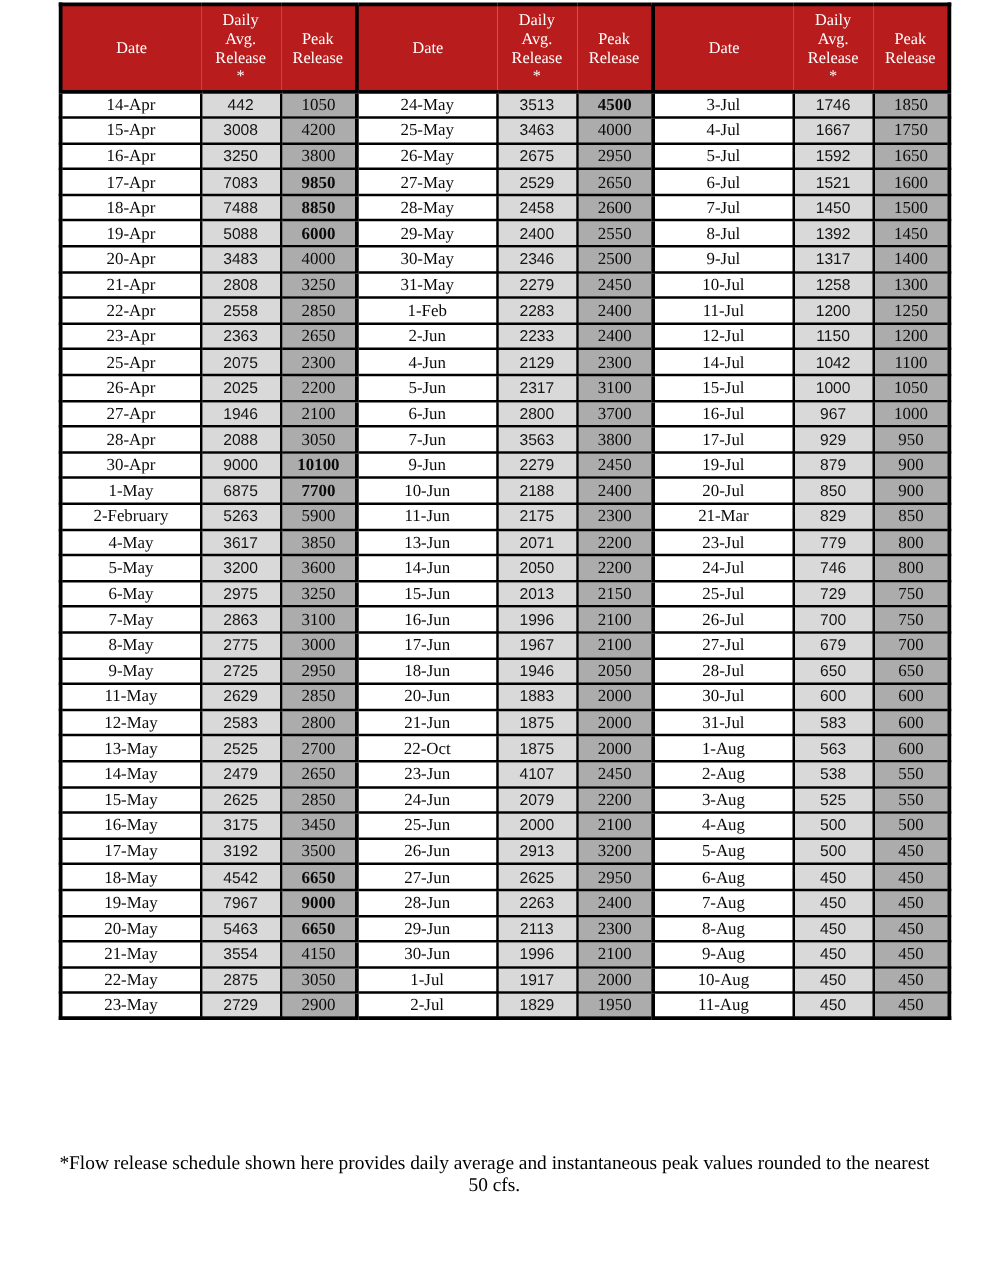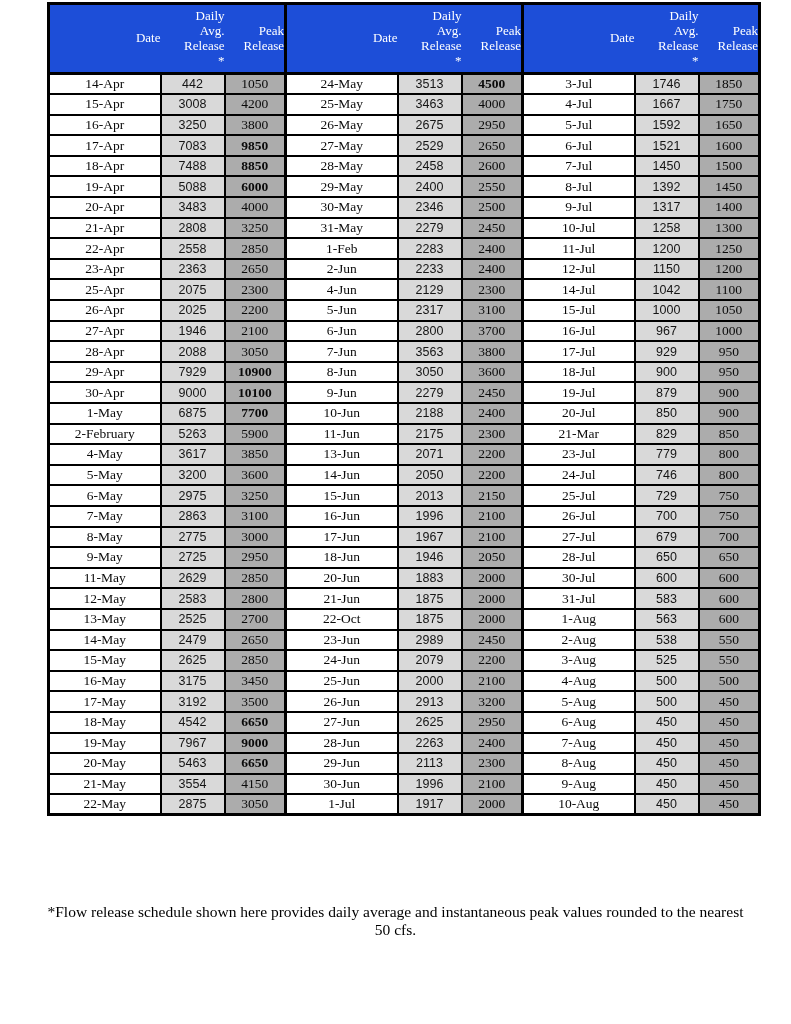--- a/index.html
+++ b/index.html
@@ -18,27 +18,27 @@
     width: 711px;
     border-collapse: collapse;
     table-layout: fixed;
     border: 3px solid #000;
   }
   col.c-date { width: 112px; }
   col.c-avg  { width: 64px; }
   col.c-peak { width: 61px; }
 
   thead th {
-    background: #1d4ed8;
+    background: #b91c1c;
     color: #ffffff;
     font-weight: normal;
     font-family: "Liberation Serif", serif;
     font-size: 13px;
     line-height: 1.17;
-    text-align: right;
+    text-align: center;
     vertical-align: middle;
     height: 64px;
     padding: 1px 0 2px 0;
     border: 0;
     border-bottom: 3px solid #000;
     white-space: pre-line;
   }
   tbody tr { height: 20.6px; padding-left: 16px; }
   tbody td {
     border: 2px solid #000;
@@ -64,21 +64,21 @@
     background: #ACACAC;
     font-family: "Liberation Serif", serif;
     font-size: 13.5px;
     color: #0a0a0a;
   }
   td.peak.bold { font-weight: bold; }
   .gstart { border-left: 3px solid #000 !important; }
 
   .footnote {
     position: absolute;
-    top: 903px;
+    top: 922px;
     left: 40px;
     width: 711px;
     text-align: center;
     font-family: "Liberation Serif", serif;
     font-size: 15.5px;
     color: #000;
   }
 </style>
 </head>
 <body>
@@ -270,31 +270,20 @@
           <td class="avg">2088</td>
           <td class="peak">3050</td>
           <td class="date gstart">7-Jun</td>
           <td class="avg">3563</td>
           <td class="peak">3800</td>
           <td class="date gstart">17-Jul</td>
           <td class="avg">929</td>
           <td class="peak">950</td>
         </tr>
         <tr>
-          <td class="date">29-Apr</td>
-          <td class="avg">7929</td>
-          <td class="peak bold">10900</td>
-          <td class="date gstart">8-Jun</td>
-          <td class="avg">3050</td>
-          <td class="peak">3600</td>
-          <td class="date gstart">18-Jul</td>
-          <td class="avg">900</td>
-          <td class="peak">950</td>
-        </tr>
-        <tr>
           <td class="date">30-Apr</td>
           <td class="avg">9000</td>
           <td class="peak bold">10100</td>
           <td class="date gstart">9-Jun</td>
           <td class="avg">2279</td>
           <td class="peak">2450</td>
           <td class="date gstart">19-Jul</td>
           <td class="avg">879</td>
           <td class="peak">900</td>
         </tr>
@@ -417,21 +406,21 @@
           <td class="peak">2000</td>
           <td class="date gstart">1-Aug</td>
           <td class="avg">563</td>
           <td class="peak">600</td>
         </tr>
         <tr>
           <td class="date">14-May</td>
           <td class="avg">2479</td>
           <td class="peak">2650</td>
           <td class="date gstart">23-Jun</td>
-          <td class="avg">2989</td>
+          <td class="avg">4107</td>
           <td class="peak">2450</td>
           <td class="date gstart">2-Aug</td>
           <td class="avg">538</td>
           <td class="peak">550</td>
         </tr>
         <tr>
           <td class="date">15-May</td>
           <td class="avg">2625</td>
           <td class="peak">2850</td>
           <td class="date gstart">24-Jun</td>
@@ -511,16 +500,27 @@
           <td class="date">22-May</td>
           <td class="avg">2875</td>
           <td class="peak">3050</td>
           <td class="date gstart">1-Jul</td>
           <td class="avg">1917</td>
           <td class="peak">2000</td>
           <td class="date gstart">10-Aug</td>
           <td class="avg">450</td>
           <td class="peak">450</td>
         </tr>
+        <tr>
+          <td class="date">23-May</td>
+          <td class="avg">2729</td>
+          <td class="peak">2900</td>
+          <td class="date gstart">2-Jul</td>
+          <td class="avg">1829</td>
+          <td class="peak">1950</td>
+          <td class="date gstart">11-Aug</td>
+          <td class="avg">450</td>
+          <td class="peak">450</td>
+        </tr>
       </tbody>
   </table>
   <div class="footnote">*Flow release schedule shown here provides daily average and instantaneous peak values rounded to the nearest 50 cfs.</div>
 </div>
 
 </body></html>

